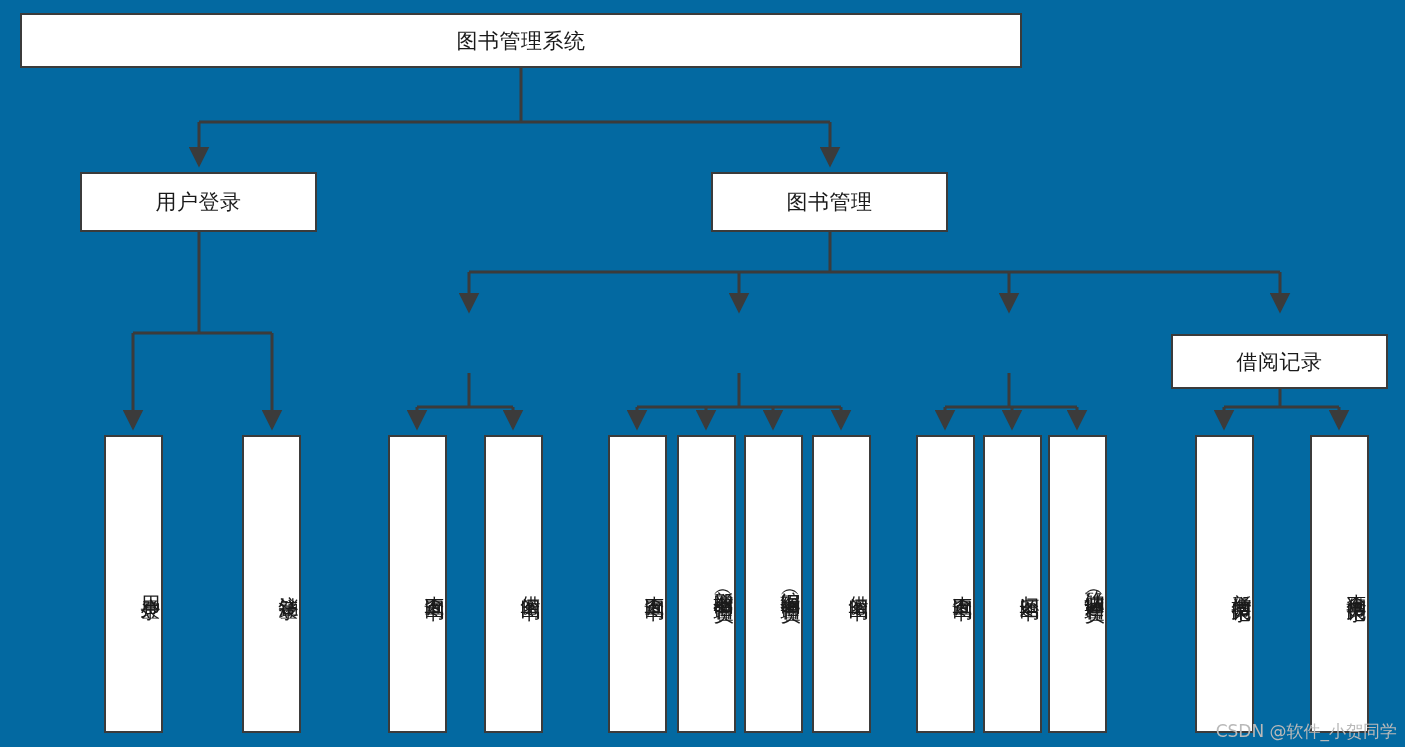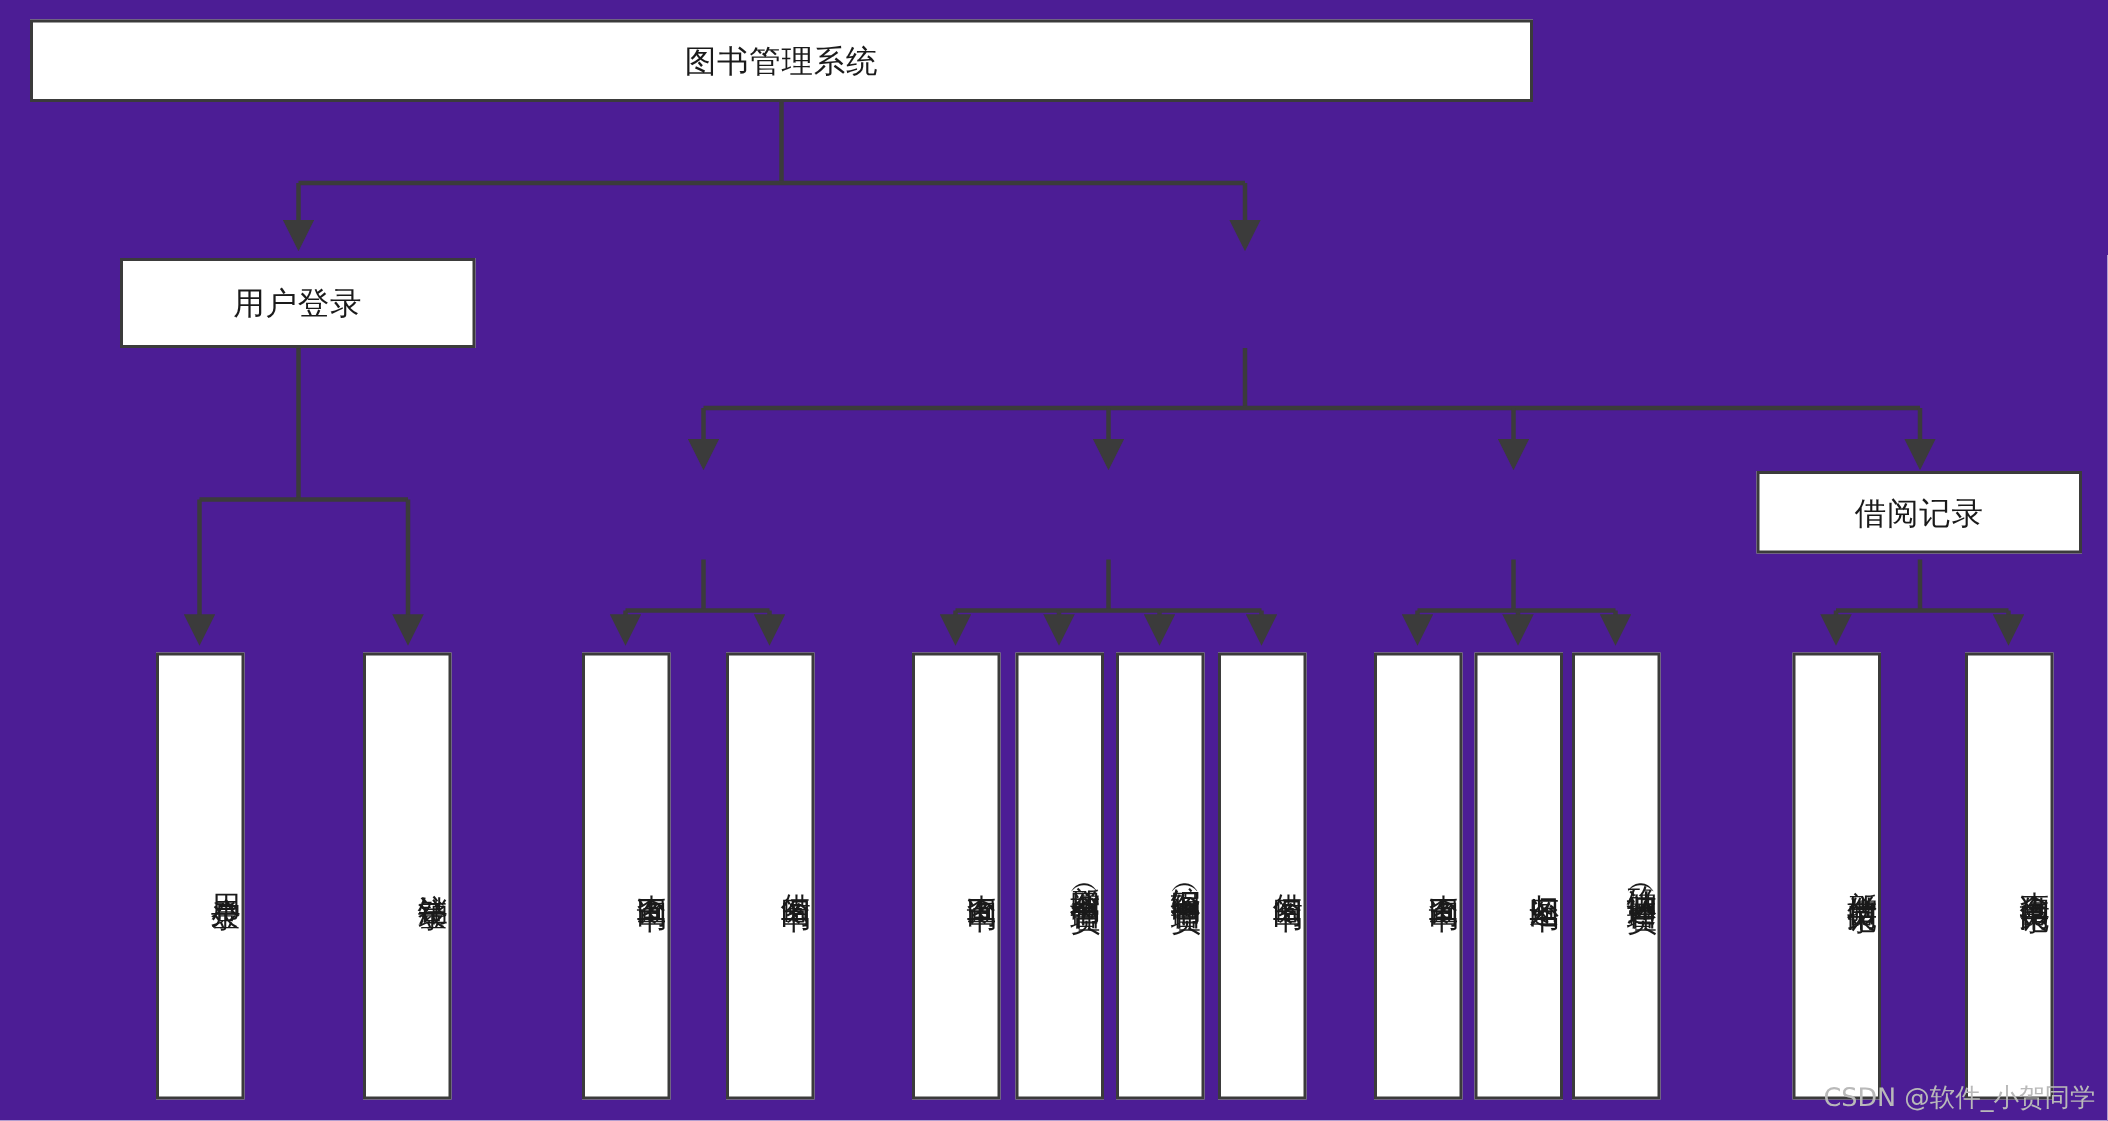--- a/index.html
+++ b/index.html
@@ -8,21 +8,21 @@
     padding: 0;
     background: #ffffff;
   }
   body {
     font-family: "DejaVu Sans", "Liberation Sans", sans-serif;
   }
   #canvas {
     position: relative;
     width: 1405px;
     height: 747px;
-    background: #4c1d95;
+    background: #0369a1;
     overflow: hidden;
     text-align: center;
   }
   #edges {
     position: absolute;
     left: 0;
     top: 0;
     width: 1405px;
     height: 747px;
     pointer-events: none;
@@ -125,22 +125,25 @@
     </g>
   </svg>
 
   <div class="node h" style="left:20px; top:13px; width:1002px; height:55px;">
     <span class="node-label">图书管理系统</span>
   </div>
 
   <div class="node h" style="left:80px; top:172px; width:237px; height:60px;">
     <span class="node-label">用户登录</span>
   </div>
+  <div class="node h" style="left:711px; top:172px; width:237px; height:60px;">
+    <span class="node-label">图书管理</span>
+  </div>
 
-  <div class="node h" style="left:1171px; top:314px; width:217px; height:55px;">
+  <div class="node h" style="left:1171px; top:334px; width:217px; height:55px;">
     <span class="node-label">借阅记录</span>
   </div>
 
   <div class="node v" style="left:104px; top:435px; width:59px; height:298px;">
     <span class="node-label">用户登录</span>
   </div>
   <div class="node v" style="left:242px; top:435px; width:59px; height:298px;">
     <span class="node-label">注销登录</span>
   </div>
 

